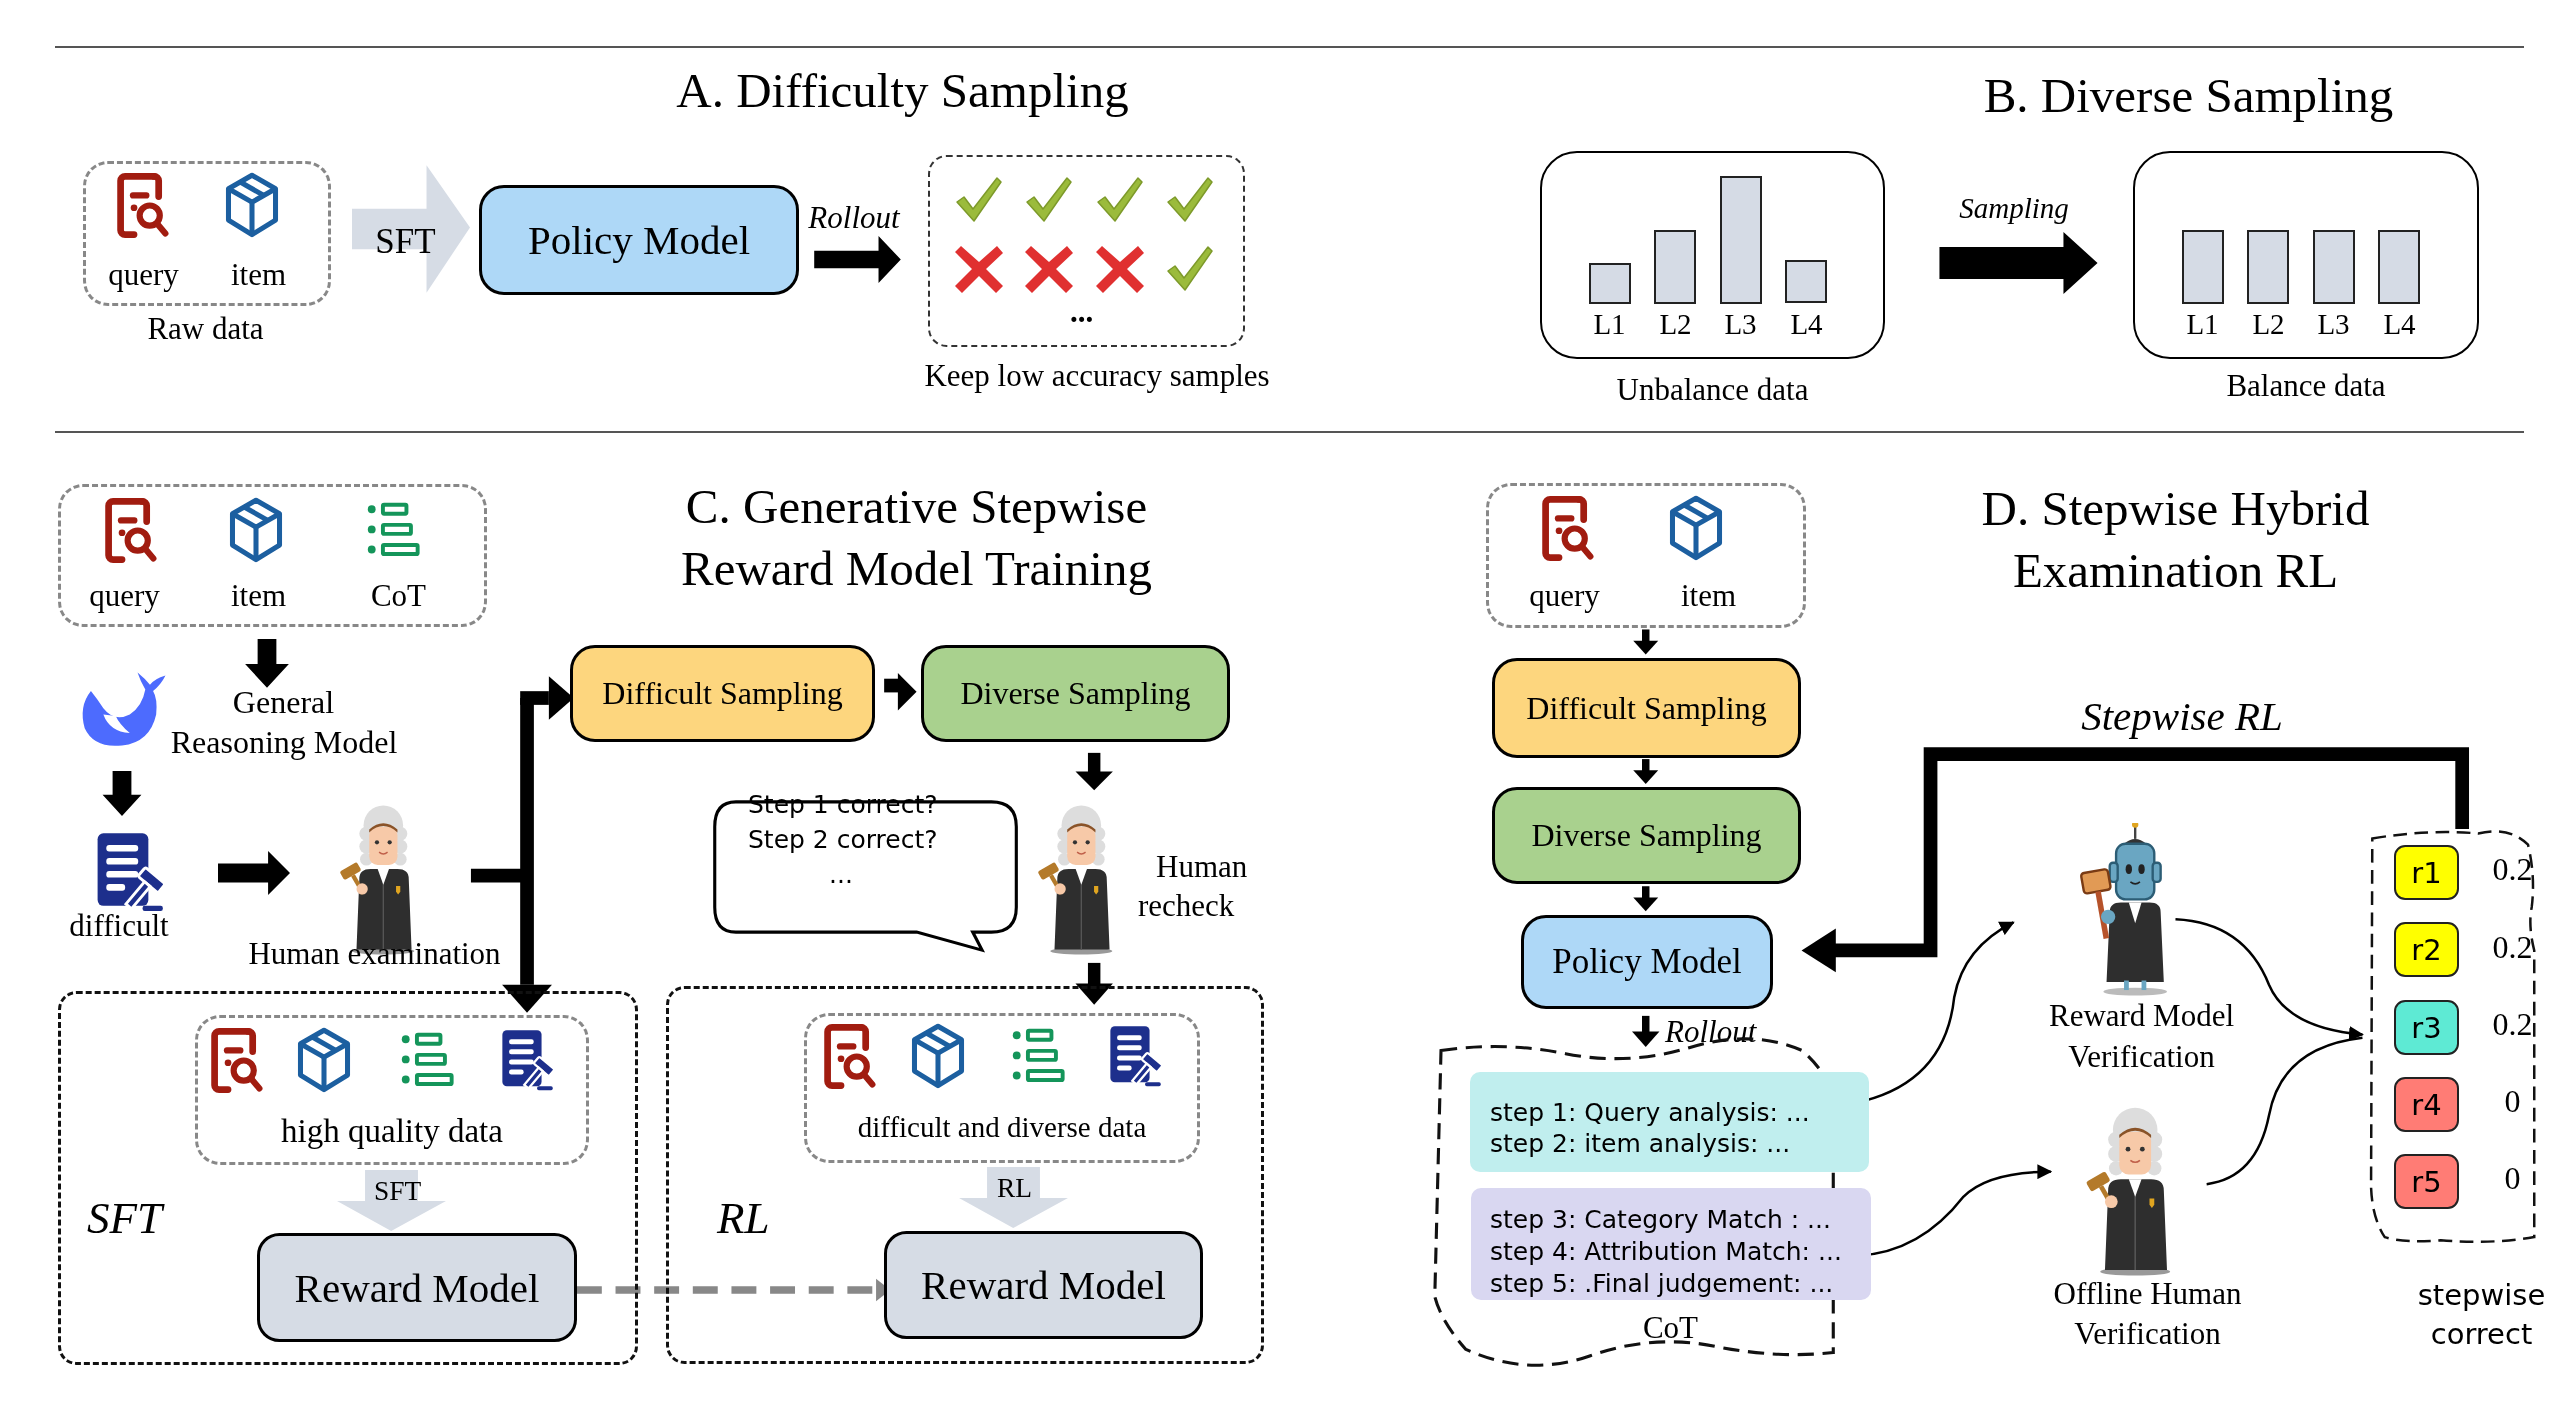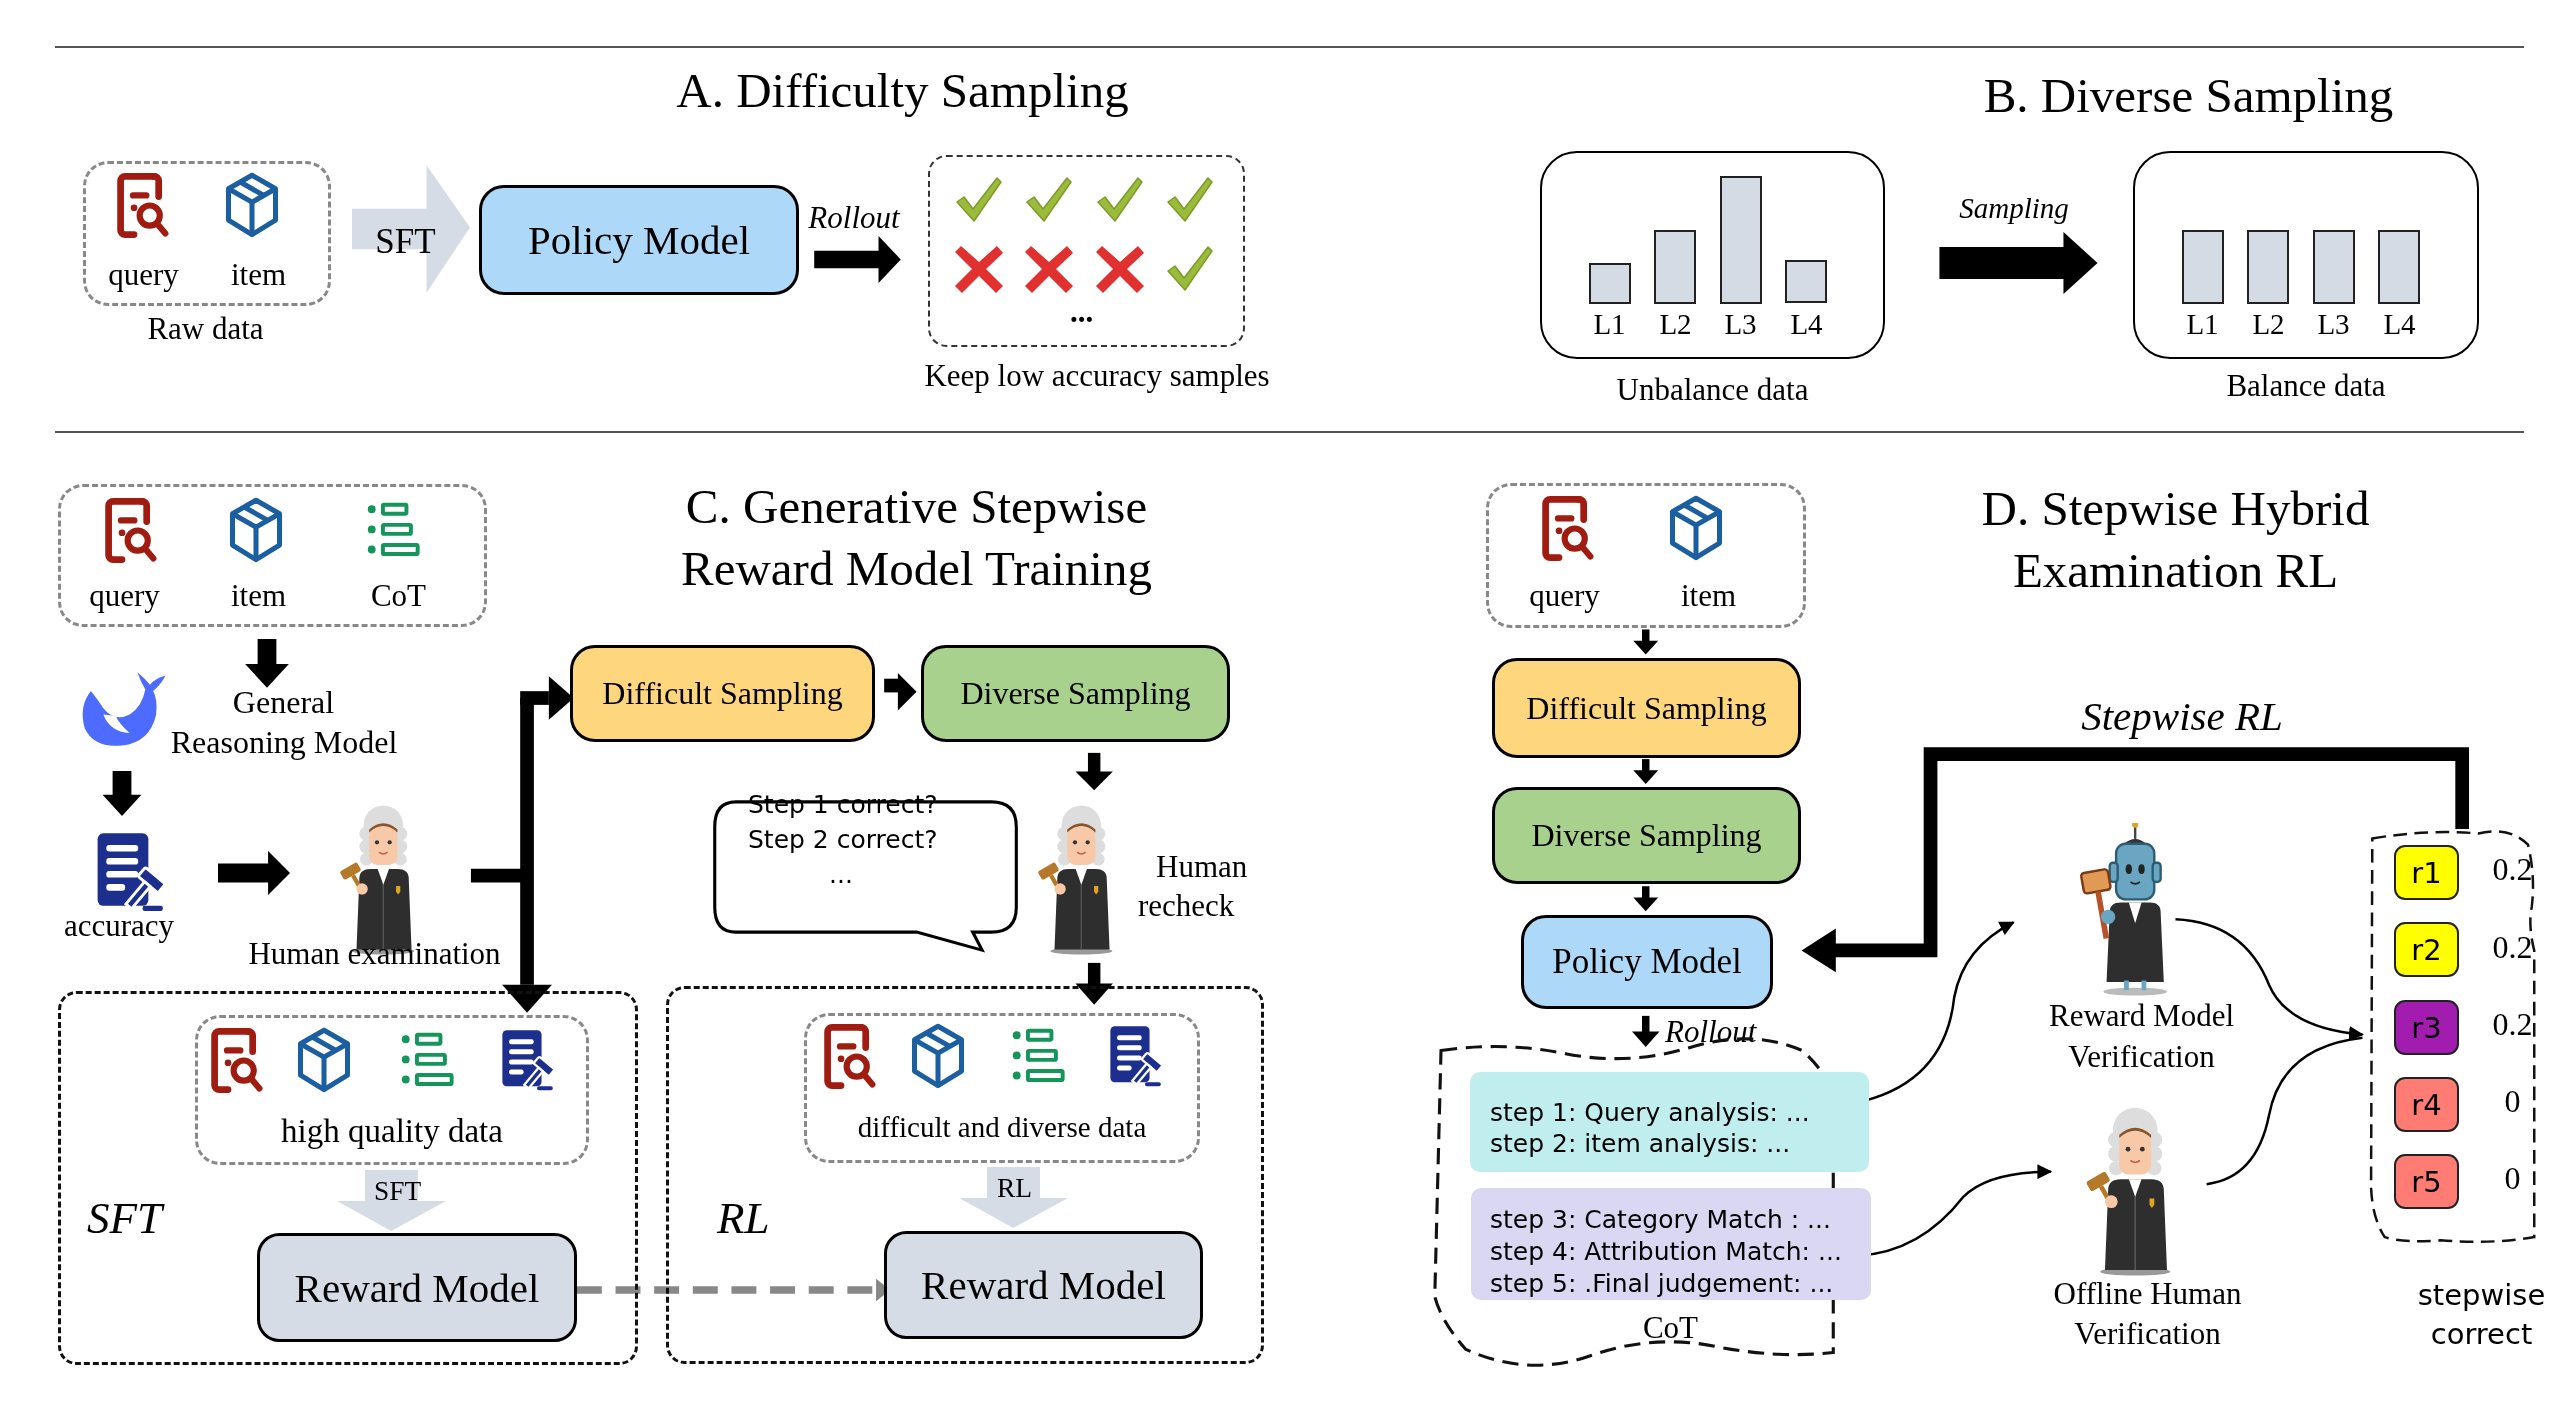--- a/index.html
+++ b/index.html
@@ -243,21 +243,21 @@
     <use href="#sym-whale"></use>
   </svg>
 <div class="lbl" style="left:187px; top:683px; width:193px; font-size:32px;">General</div>
 <div class="lbl" style="left:153px; top:723px; width:262px; font-size:32px;">Reasoning Model</div>
 <svg class="icon" style="left:100px; top:771px;" width="44" height="47" viewBox="0 0 70 75">
   <path d="M20 0 H50 V38 H66 L35 72 L4 38 H20 Z" fill="#000"></path>
 </svg>
 <svg class="icon" style="left:92px; top:829px;" width="75" height="87" viewBox="0 0 120 140">
     <use href="#sym-judgement"></use>
   </svg>
-<div class="lbl" style="left:44px; top:907px; width:150px;">accuracy</div>
+<div class="lbl" style="left:44px; top:907px; width:150px;">difficult</div>
 <svg class="icon" style="left:218px; top:851px;" width="72" height="44" viewBox="0 0 115 70">
   <path d="M0 20 H80 V0 L115 35 L80 70 V50 H0 Z" fill="#000"></path>
 </svg>
 <svg class="icon" style="left:337px; top:801px;" width="87" height="156" viewBox="0 0 140 250">
     <use href="#sym-judge"></use>
   </svg>
 <div class="lbl" style="left:231px; top:935px; width:287px;">Human examination</div>
 
 <svg class="abs" style="left:0; top:0;" width="2576" height="1411" viewBox="0 0 4132 2264">
   <path d="M755 1405 H845" stroke="#000" stroke-width="22" fill="none"></path>
@@ -399,21 +399,21 @@
 <div class="lbl" style="left:1995px; top:1315px; width:305px;">Verification</div>
 
 <svg class="abs" style="left:2366px; top:826px;" width="187" height="436" viewBox="0 0 300 700">
   <path d="M10 20 Q100 5 180 12 Q230 0 260 30 Q272 80 266 130 Q260 160 270 200 V660 Q200 672 120 665 Q60 670 30 660 Q10 630 8 580 Z" fill="none" stroke="#111" stroke-width="4" stroke-dasharray="22 12"></path>
 </svg>
 <div id="reward-list" class="abs" style="left:2394px; top:845px; width:150px; height:387px;">
     <div class="rbox sans" style="left: 0px; top: 0px; background: rgb(255, 255, 0);">r1</div>
     <div class="rval" style="left: 84px; top: 6.2px;">0.2</div>
     <div class="rbox sans" style="left: 0px; top: 77px; background: rgb(255, 255, 0);">r2</div>
     <div class="rval" style="left: 84px; top: 84px;">0.2</div>
-    <div class="rbox sans" style="left: 0px; top: 155px; background: #a21caf;">r3</div>
+    <div class="rbox sans" style="left: 0px; top: 155px; background: #5eead4;">r3</div>
     <div class="rval" style="left: 84px; top: 161px;">0.2</div>
     <div class="rbox sans" style="left: 0px; top: 232px; background: rgb(255, 124, 117);">r4</div>
     <div class="rval" style="left: 84px; top: 238px;">0</div>
     <div class="rbox sans" style="left: 0px; top: 309px; background: rgb(255, 124, 117);">r5</div>
     <div class="rval" style="left: 84px; top: 315px;">0</div>
   </div>
 <div class="lbl sans" style="left:2388px; top:1278px; width:187px; font-size:29px;">stepwise</div>
 <div class="lbl sans" style="left:2388px; top:1317px; width:187px; font-size:29px;">correct</div>
 
 

